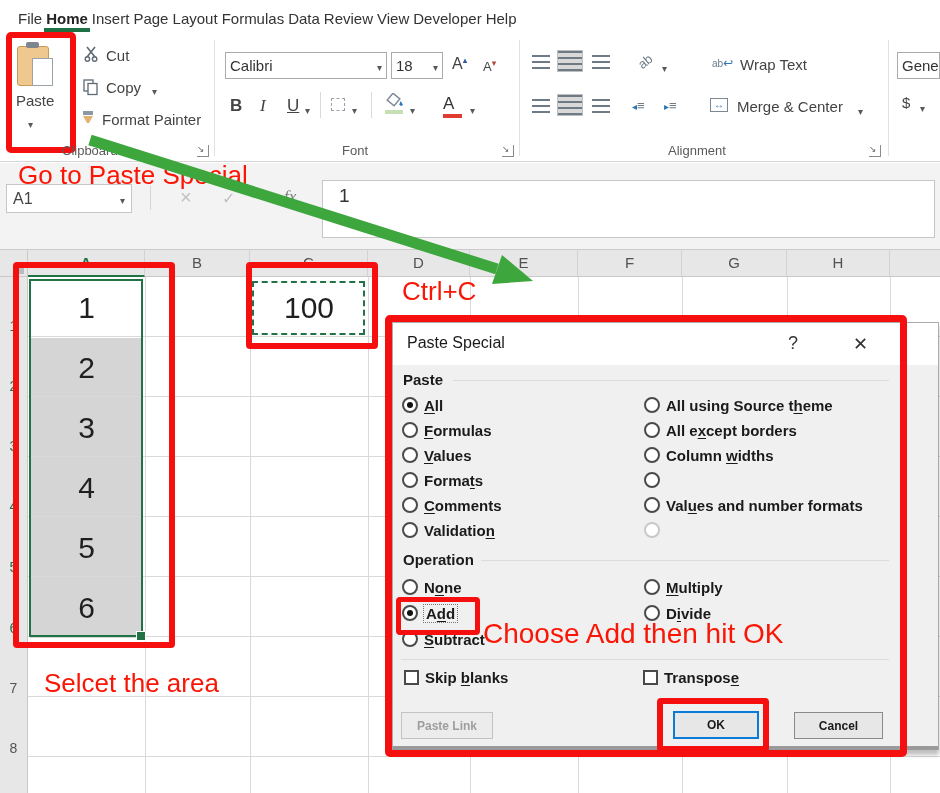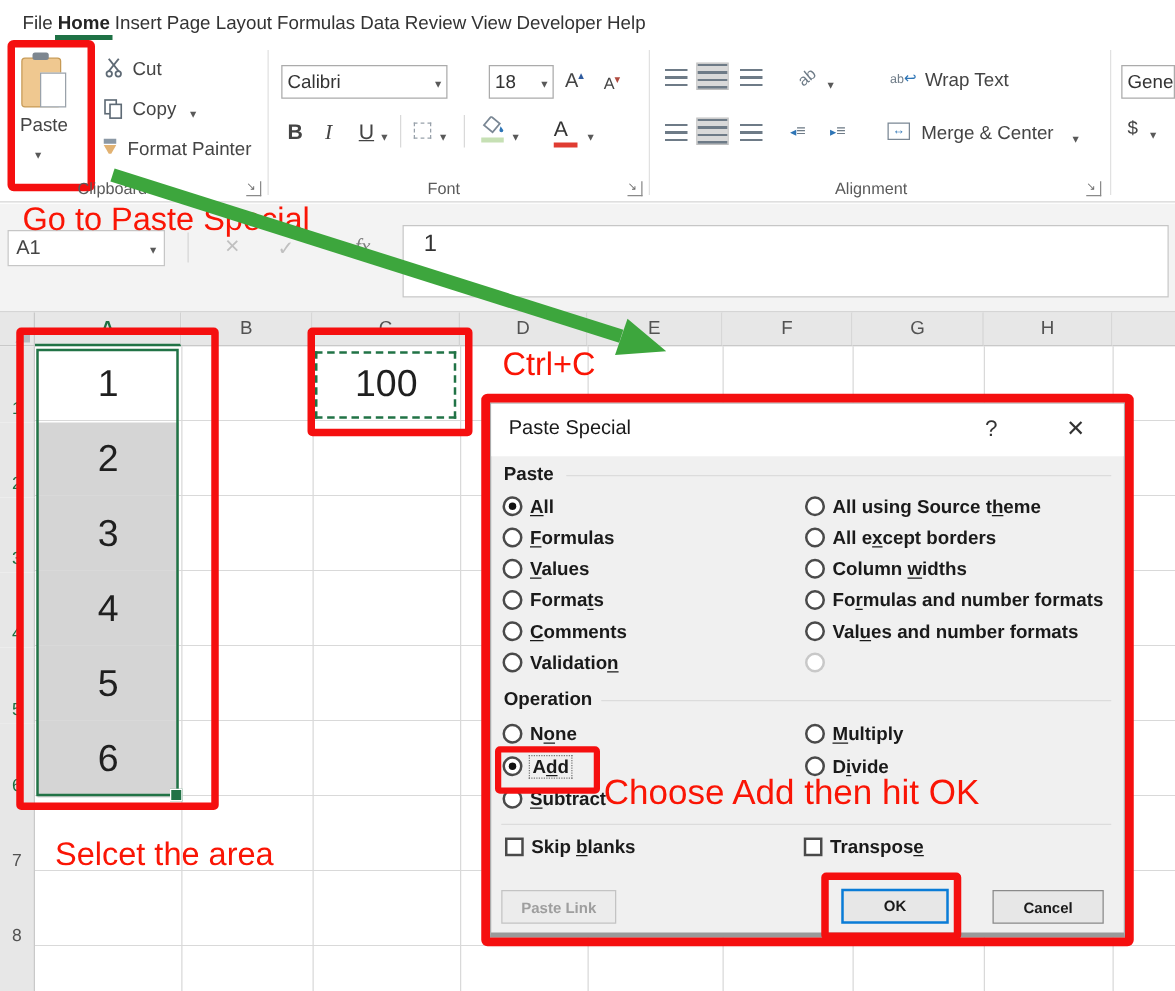--- a/index.html
+++ b/index.html
@@ -57,21 +57,21 @@
   .selfill{left:30px;top:338px;width:113px;height:300px;background:#D5D5D5;z-index:5;}
   .selborder{left:29px;top:279px;width:114px;height:358px;border:2px solid #217346;z-index:12;box-sizing:border-box;}
   .fillhandle{left:136px;top:631px;width:8px;height:8px;background:#217346;border:1px solid #fff;z-index:13;}
   .ants{left:252px;top:281px;width:113px;height:54px;border:2px dashed #217346;z-index:12;box-sizing:border-box;}
   .redframe{border:6px solid #F50F0F;border-radius:4px;box-sizing:border-box;z-index:40;background:transparent;}
 
   
   .annot{color:#FA1505;font-size:26px;white-space:nowrap;z-index:60;font-weight:400;}
 
   
-  .dialog{left:392px;top:322px;width:508px;height:428px;background:#F0F0F0;border:1px solid #ABABAB;
+  .dialog{left:392px;top:322px;width:547px;height:428px;background:#F0F0F0;border:1px solid #ABABAB;
           box-sizing:border-box;z-index:70;box-shadow:0 5px 4px rgba(0,0,0,.25);border-bottom:4px solid #9a9a9a;}
   .dtitlebar{left:0;top:0;width:100%;height:42px;background:#fff;}
   .dtitle{font-size:16px;color:#1a1a1a;}
   .dico{font-size:18px;color:#333;}
   .sectlabel{font-size:15px;font-weight:600;color:#1a1a1a;}
   .rule{height:1px;background:#DCDCDC;}
   .opt{display:flex;align-items:center;gap:6px;height:20px;}
   .radio{width:16px;height:16px;border:2px solid #4A4A4A;border-radius:50%;background:#fff;box-sizing:border-box;flex:0 0 auto;position:relative;}
   .radio.on:after{content:"";position:absolute;left:3px;top:3px;width:6px;height:6px;border-radius:50%;background:#111;}
   .radio.dis{border-color:#C8C8C8;}
@@ -140,21 +140,21 @@
     <svg width="17" height="17" viewBox="0 0 17 17">
       <rect x="3" y="1" width="10" height="4" fill="#8B98A5"></rect>
       <polygon points="3,6 13,6 9,13 7,13" fill="#E2B272"></polygon>
     </svg>
   </div>
   <div class="abs ribtext" style="left:102px;top:111px;">Format Painter</div>
 
   <div class="abs grouplabel" style="left:62px;top:143px;">Clipboard</div>
   <div class="abs launcher" style="left:197px;top:145px;">↘</div>
 
-  <div class="abs combo" style="left:225px;top:52px;width:133px;height:27px;">
+  <div class="abs combo" style="left:225px;top:52px;width:162px;height:27px;">
     <span>Calibri</span>
       <span class="chev"></span>
   </div>
   <div class="abs combo" style="left:391px;top:52px;width:52px;height:27px;">
     <span>18</span>
       <span class="chev"></span>
   </div>
   <div class="abs" style="left:452px;top:55px;font-size:16px;color:#444;">A<span style="font-size:9px;color:#2F5B9F;vertical-align:super;">▴</span></div>
   <div class="abs" style="left:483px;top:58px;font-size:13px;color:#444;">A<span style="font-size:9px;color:#B04A3F;vertical-align:super;">▾</span></div>
 
@@ -316,21 +316,20 @@
     <div class="abs opt" style="left:251px;top:72px;">
       <span class="radio"></span>
       <span class="optlabel">All using Source t<u>h</u>eme</span>
     </div>
     <div class="abs opt" style="left:251px;top:122px;">
       <span class="radio"></span>
       <span class="optlabel">Column <u>w</u>idths</span>
     </div>
     <div class="abs opt" style="left:251px;top:147px;">
       <span class="radio"></span>
-      <span class="optlabel">Fo<u>r</u>mulas and number formats</span>
     </div>
     <div class="abs opt" style="left:251px;top:172px;">
       <span class="radio"></span>
       <span class="optlabel">Val<u>u</u>es and number formats</span>
     </div>
     <div class="abs opt dis" style="left:251px;top:197px;">
       <span class="radio dis"></span>
     </div>
 
     <div class="abs sectlabel" style="left:10px;top:228px;">Operation</div>

